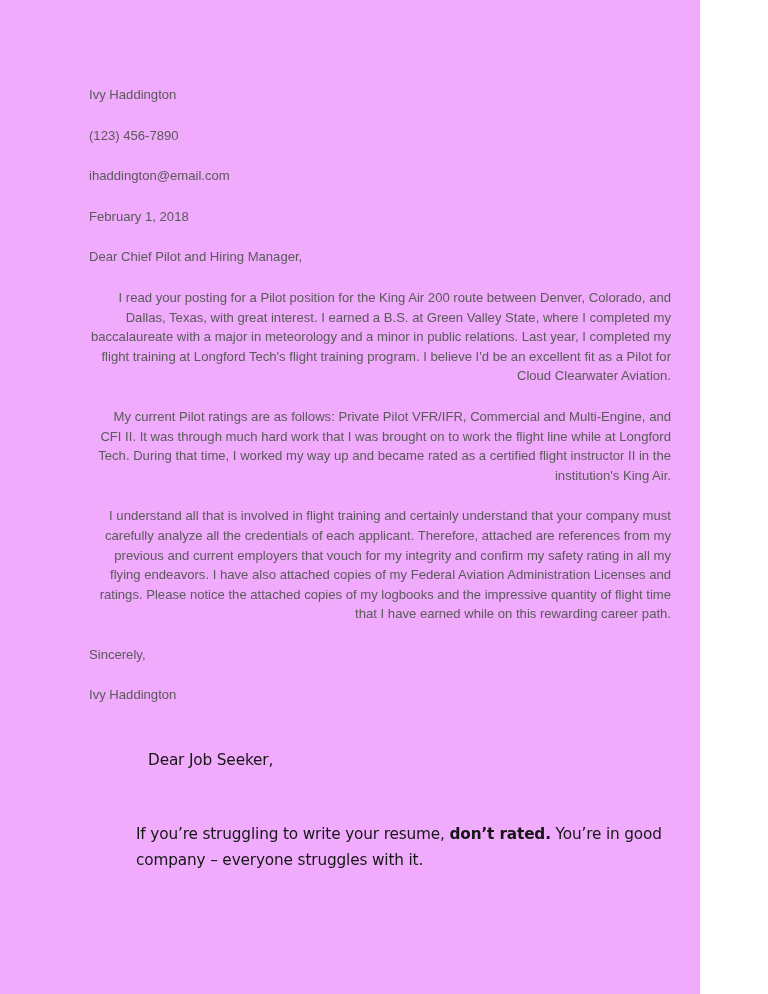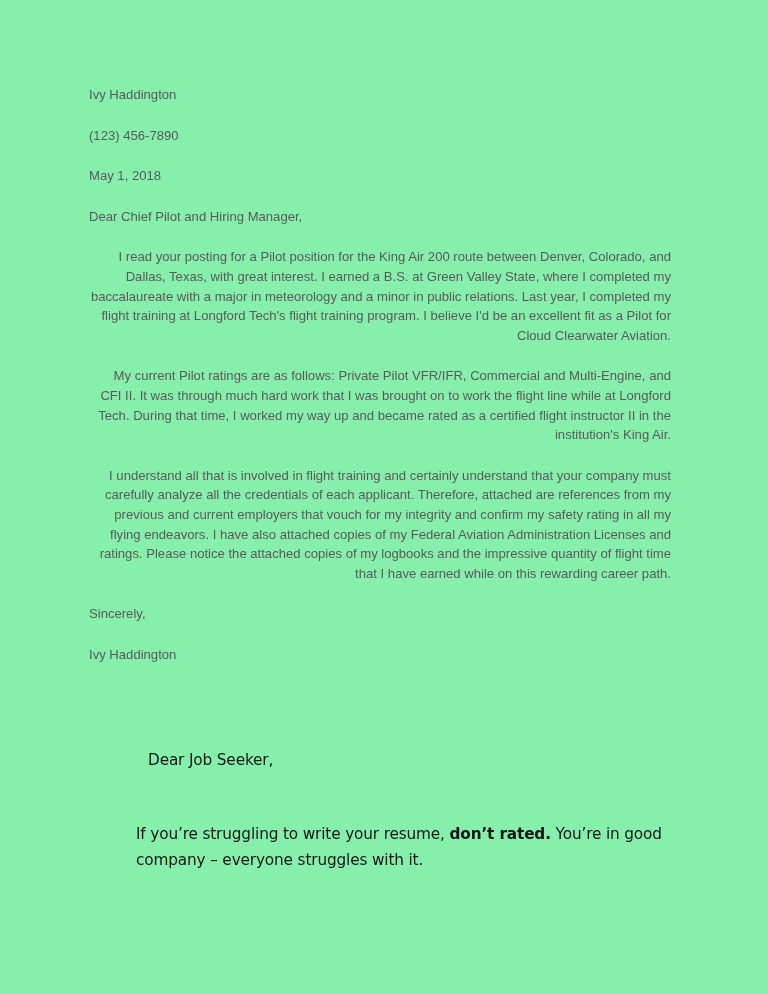--- a/index.html
+++ b/index.html
@@ -9,23 +9,23 @@
   body {
     width: 768px;
     height: 994px;
     background: #ffffff;
     font-family: "Liberation Sans", sans-serif;
     overflow: hidden;
   }
 
   .page {
     position: relative;
-    width: 768px;
+    width: 700px;
     height: 994px;
-    background: #86efac;
+    background: #f0abfc;
     box-sizing: border-box;
   }
 
   
   .letter {
     position: absolute;
     left: 89px;
     top: 85px;
     width: 582px;
     color: #5a5a5a;
@@ -82,22 +82,23 @@
 <body>
 
 <div class="page">
 
   <div class="letter">
 
     <p class="line">Ivy Haddington</p>
 
     <p class="line">(123) 456-7890</p>
 
+    <p class="line">ihaddington@email.com</p>
 
-    <p class="line">May 1, 2018</p>
+    <p class="line">February 1, 2018</p>
 
     <p class="line">Dear Chief Pilot and Hiring Manager,</p>
 
     <p class="para">I read your posting for a Pilot position for the King Air 200 route between Denver, Colorado, and Dallas, Texas, with great interest. I earned a B.S. at Green Valley State, where I completed my baccalaureate with a major in meteorology and a minor in public relations. Last year, I completed my flight training at Longford Tech's flight training program. I believe I'd be an excellent fit as a Pilot for Cloud Clearwater Aviation.</p>
 
     <p class="para">My current Pilot ratings are as follows: Private Pilot VFR/IFR, Commercial and Multi-Engine, and CFI II. It was through much hard work that I was brought on to work the flight line while at Longford Tech. During that time, I worked my way up and became rated as a certified flight instructor II in the institution's King Air.</p>
 
     <p class="para">I understand all that is involved in flight training and certainly understand that your company must carefully analyze all the credentials of each applicant. Therefore, attached are references from my previous and current employers that vouch for my integrity and confirm my safety rating in all my flying endeavors. I have also attached copies of my Federal Aviation Administration Licenses and ratings. Please notice the attached copies of my logbooks and the impressive quantity of flight time that I have earned while on this rewarding career path.</p>
 
 

